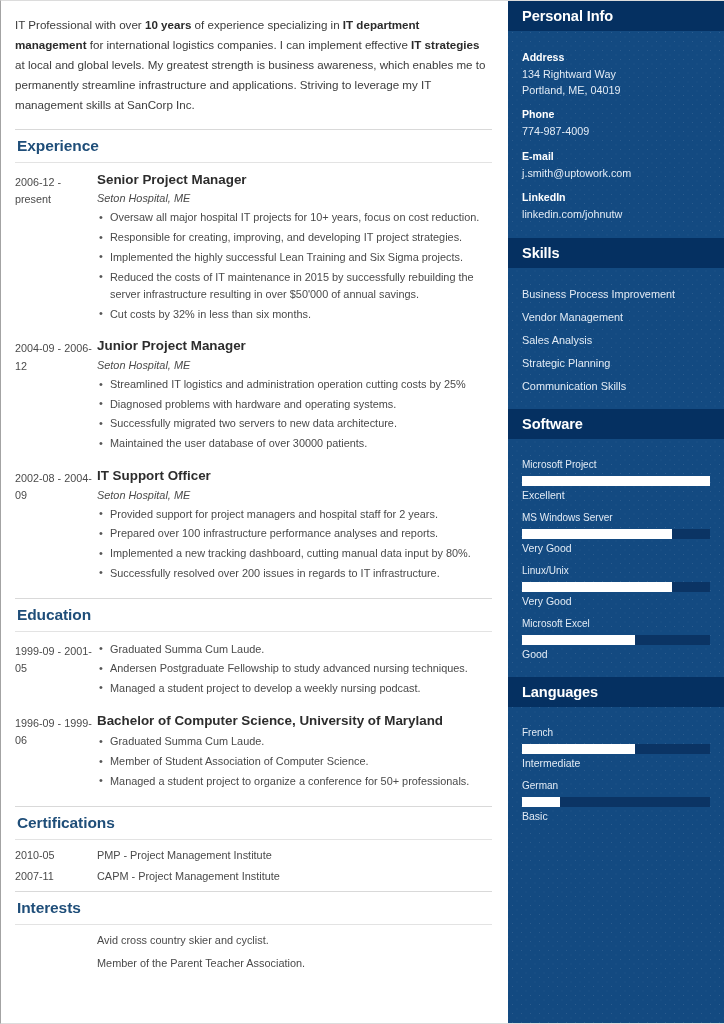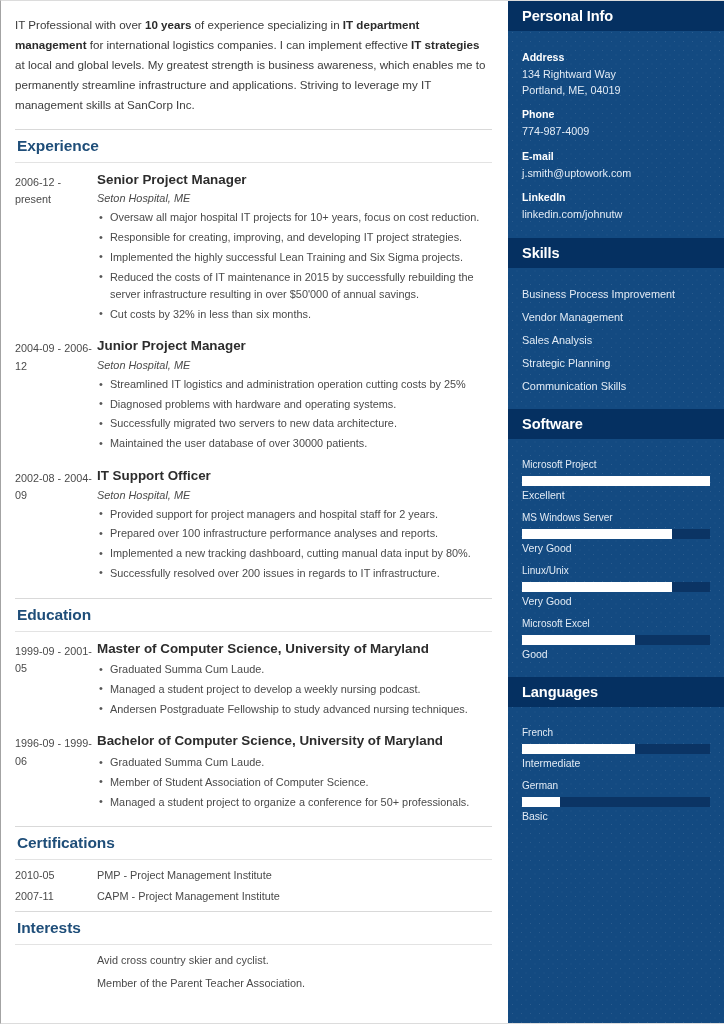--- a/index.html
+++ b/index.html
@@ -251,25 +251,24 @@
           </div>
         </div>
     </div>
 
     <div class="section">
       <div class="section-title">Education</div>
       <div>
           <div class="entry">
             <div class="entry-date">1999-09 - 2001-05</div>
             <div class="entry-body">
-              <div class="entry-title">Master of Computer Science, University of Maryland</div>
               <ul class="bullets">
                 <li>Graduated Summa Cum Laude.</li>
+                <li>Andersen Postgraduate Fellowship to study advanced nursing techniques.</li>
                 <li>Managed a student project to develop a weekly nursing podcast.</li>
-                <li>Andersen Postgraduate Fellowship to study advanced nursing techniques.</li>
               </ul>
             </div>
           </div>
           <div class="entry">
             <div class="entry-date">1996-09 - 1999-06</div>
             <div class="entry-body">
               <div class="entry-title">Bachelor of Computer Science, University of Maryland</div>
               <ul class="bullets">
                 <li>Graduated Summa Cum Laude.</li>
                 <li>Member of Student Association of Computer Science.</li>

